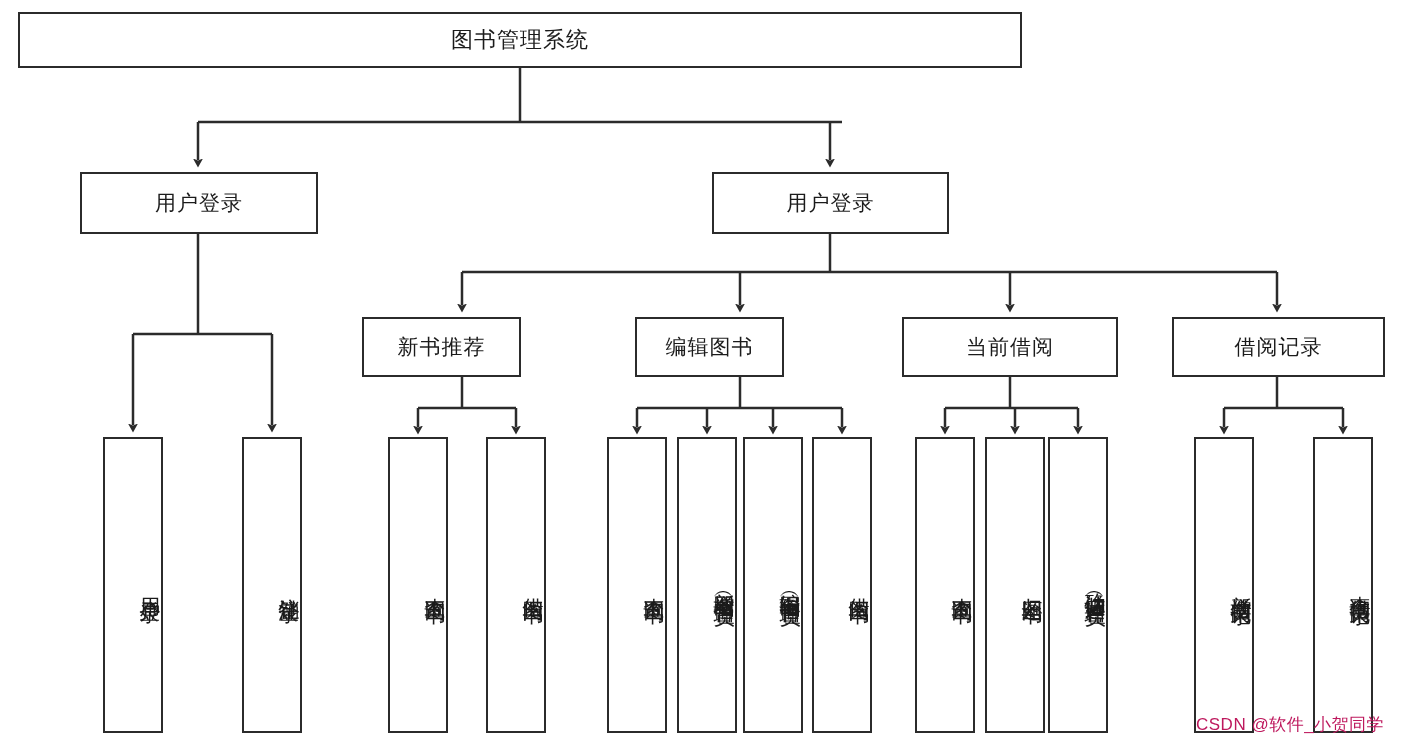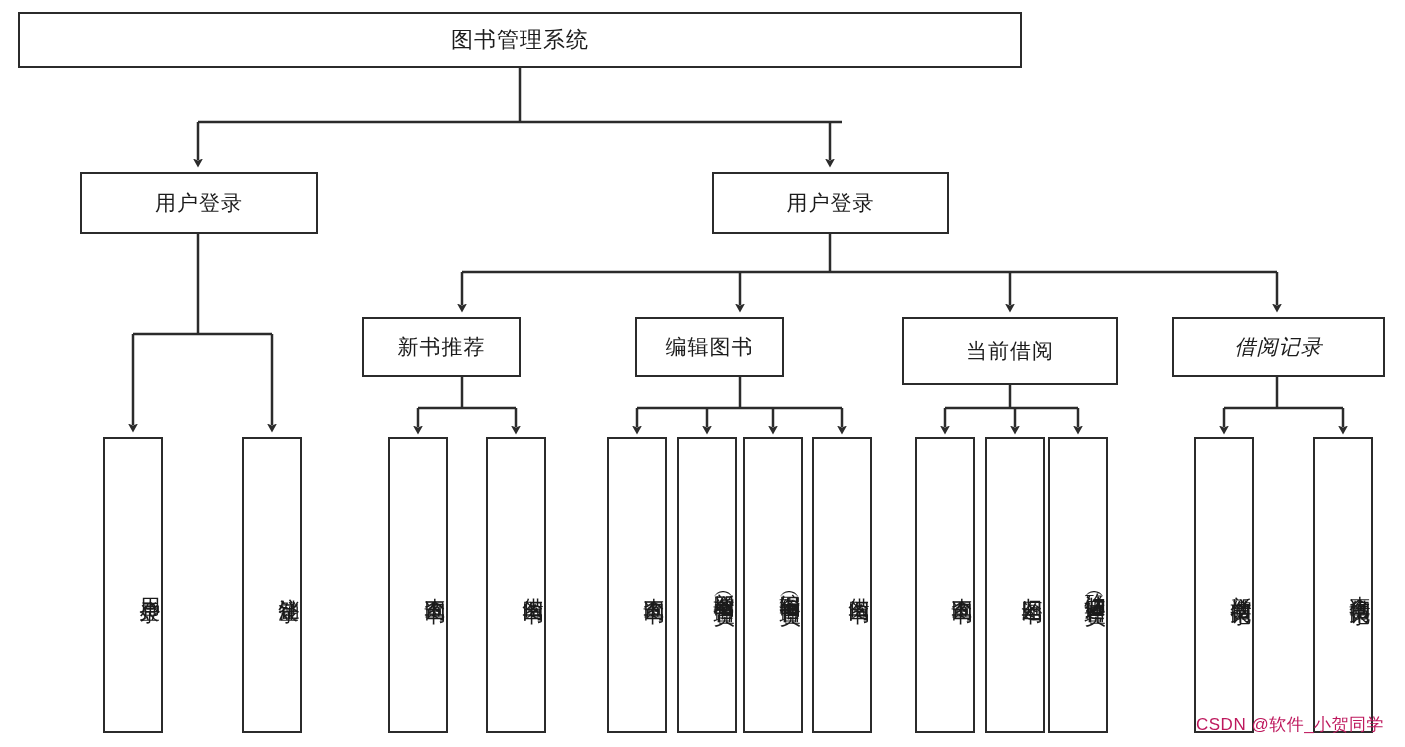--- a/index.html
+++ b/index.html
@@ -135,24 +135,24 @@
   <div class="node horiz" style="left:712px; top:172px; width:237px; height:62px;">
     <span>用户登录</span>
   </div>
 
   <div class="node horiz" style="left:362px; top:317px; width:159px; height:60px;">
     <span>新书推荐</span>
   </div>
   <div class="node horiz" style="left:635px; top:317px; width:149px; height:60px;">
     <span>编辑图书</span>
   </div>
-  <div class="node horiz" style="left:902px; top:317px; width:216px; height:68px;">
+  <div class="node horiz" style="left:902px; top:317px; width:216px; height:60px;">
     <span>当前借阅</span>
   </div>
-  <div class="node horiz" style="left:1172px; top:317px; width:213px; height:60px;font-style:italic;">
+  <div class="node horiz" style="left:1172px; top:317px; width:213px; height:60px;">
     <span>借阅记录</span>
   </div>
 
   <div class="node vert" style="left:103px; top:437px; width:60px; height:296px;">
     <span class="vlabel">用户登录</span>
   </div>
   <div class="node vert" style="left:242px; top:437px; width:60px; height:296px;">
     <span class="vlabel">注销登录</span>
   </div>
 

